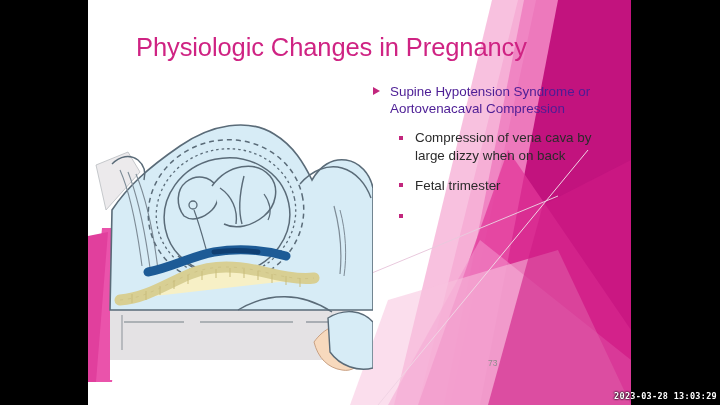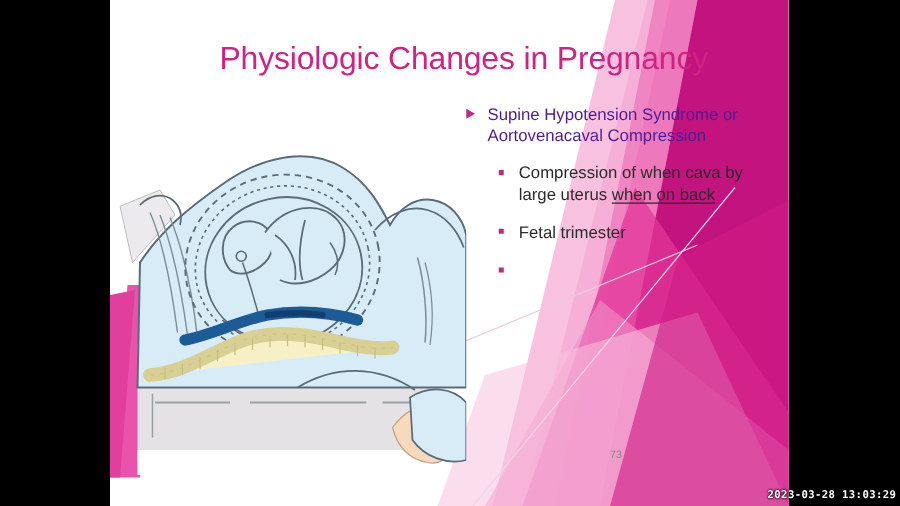--- a/index.html
+++ b/index.html
@@ -48,21 +48,20 @@
     position: absolute;
     left: 48px;
     top: 16px;
     width: 470px;
     font-size: 25.5px;
     font-weight: 400;
     letter-spacing: -0.1px;
     color: #cf2383;
     white-space: nowrap;
     font-family: "Liberation Sans", sans-serif;
-    text-align: center;
   }
 
   
   #body-text {
     position: absolute;
     left: 283px;
     top: 83px;
     width: 250px;
   }
 
@@ -97,21 +96,21 @@
     color: #2b2b2b;
   }
   .bullet-l2 .marker {
     position: absolute;
     left: 3px;
     top: 6.5px;
     width: 4px;
     height: 4px;
     background: #c2267d;
   }
-  .underlined { text-decoration: underline; text-underline-offset: 2px; text-align: center; }
+  .underlined { text-underline-offset: 2px; text-align: center; }
 
   
   #slide-number {
     position: absolute;
     left: 400px;
     top: 358px;
     font-size: 8.5px;
     color: #8d8d8d;
   }
 
@@ -244,21 +243,21 @@
 
       <div class="bullet-l1">
         <span class="marker"></span>
         <span>Supine Hypotension Syndrome or Aortovenacaval Compression</span>
       </div>
 
       <div class="sub-list">
 
         <div class="bullet-l2">
           <span class="marker"></span>
-          <span>Compression of when cava by large uterus </span><span class="underlined">when on back</span>
+          <span>Compression of vena cava by large dizzy </span><span class="underlined">when on back</span>
         </div>
 
         <div class="bullet-l2">
           <span class="marker"></span>
           <span>Fetal trimester</span>
         </div>
 
 
         <div class="bullet-l2">
           <span class="marker"></span>

